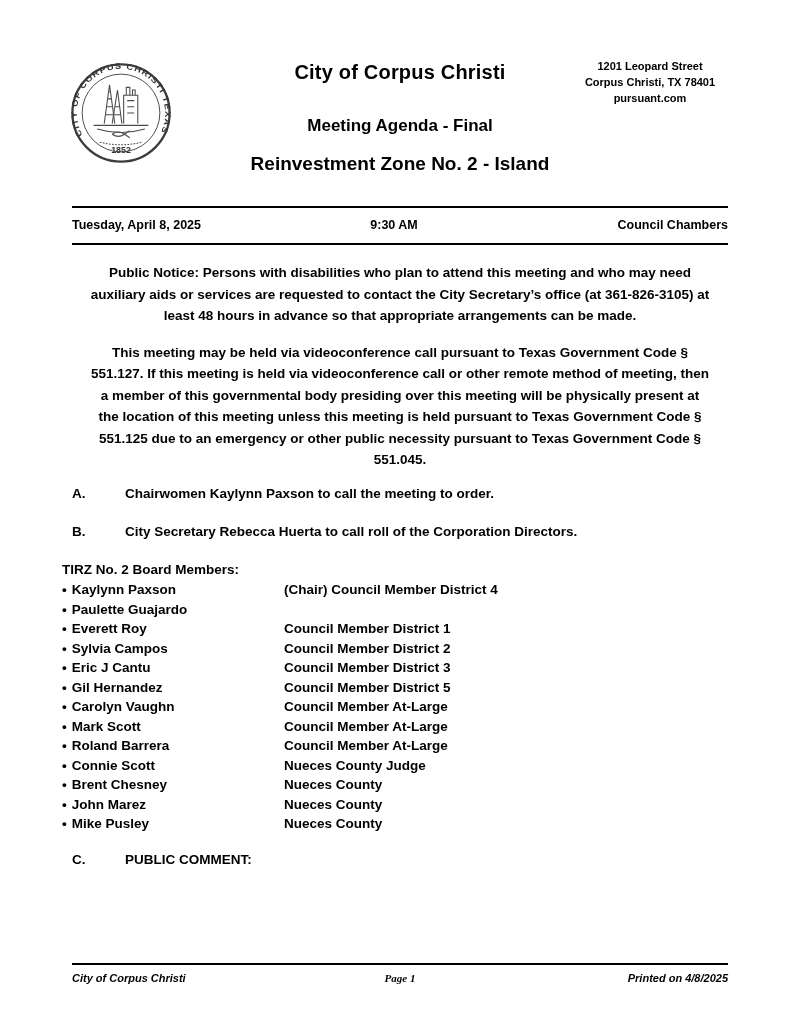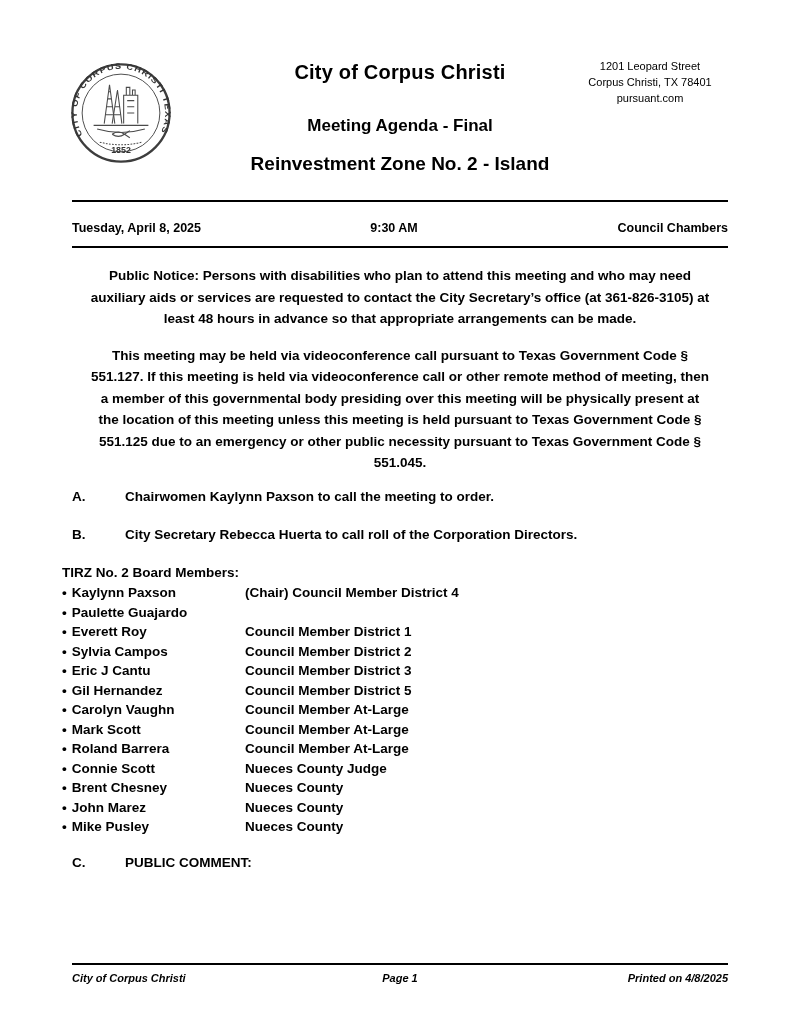--- a/index.html
+++ b/index.html
@@ -11,30 +11,30 @@
     color: #000;
     font-family: "Liberation Sans", sans-serif;
     font-weight: bold;
     overflow: hidden;
   }
 
   
   .header { position: relative; height: 135px; margin: 55px 72px 0; }
   .seal { position: absolute; left: -4px; top: 1px; width: 106px; height: 114px; }
   .doc-title { position: absolute; top: 6px; left: 0; right: 0; text-align: center; font-size: 20px; letter-spacing: 0.2px; }
-  .address { position: absolute; top: 4px; right: -8px; width: 172px; text-align: center; font-size: 11px; font-weight: normal; line-height: 1.45; }
+  .address { position: absolute; top: 4px; right: -8px; width: 172px; text-align: center; font-size: 11px; font-weight: bold; line-height: 1.45; }
   .doc-subtitle { position: absolute; top: 61px; left: 0; right: 0; text-align: center; font-size: 17px; }
   .doc-body-title { position: absolute; top: 98px; left: 0; right: 0; text-align: center; font-size: 19px; }
 
   
   .info-row {
-    margin: 10px 72px;
+    margin: 16px 72px;
     border-top: 2.5px solid #000;
     border-bottom: 2.5px solid #000;
-    padding: 19px 0 11px;
+    padding: 10px 0 11px;
     position: relative;
     font-size: 12.5px;
     display: flex;
     justify-content: space-between;
     align-items: flex-start;
   }
   .info-center { position: absolute; left: 0; right: 12px; text-align: center; }
 
   
   .notice {
@@ -49,39 +49,39 @@
   
   .agenda-item { display: flex; margin: 17px 72px 0; font-size: 13.5px; line-height: 21px; }
   .agenda-item.first { margin-top: 12px; }
   .agenda-item.last { margin-top: 15px; }
   .agenda-letter { width: 53px; flex-shrink: 0; }
   .agenda-text { flex: 1; }
 
   
   .board { margin: 17px 72px 0 62px; font-size: 13.5px; }
   .board-heading { line-height: 21.5px; }
-  .member-row { display: flex; line-height: 19.5px; }
+  .member-row { display: flex; line-height: 19.5px; gap: 39px; }
   .member-name { width: 183px; flex-shrink: 0; white-space: nowrap; }
   .bullet { margin-right: 5px; }
   .member-title { flex: 1; white-space: nowrap; }
 
   
   .footer {
     position: absolute;
     left: 72px;
     right: 72px;
     top: 963px;
     border-top: 2px solid #000;
     padding-top: 7px;
     font-size: 11px;
     font-style: italic;
     display: flex;
     justify-content: space-between;
   }
-  .footer-center { position: absolute; left: 0; right: 0; text-align: center; }
+  .footer-center { position: absolute; left: 0; right: 0; text-align: center; font-family: Liberation Serif, serif; }
 
   .seal-stroke { fill: none; stroke: #4a4a4a; stroke-width: 1.2; }
   .seal-text { fill: #333; font-family: "Liberation Sans", sans-serif; font-weight: bold; }
 </style>
 </head>
 <body>
 
 <div class="page">
 
   <div class="header">

